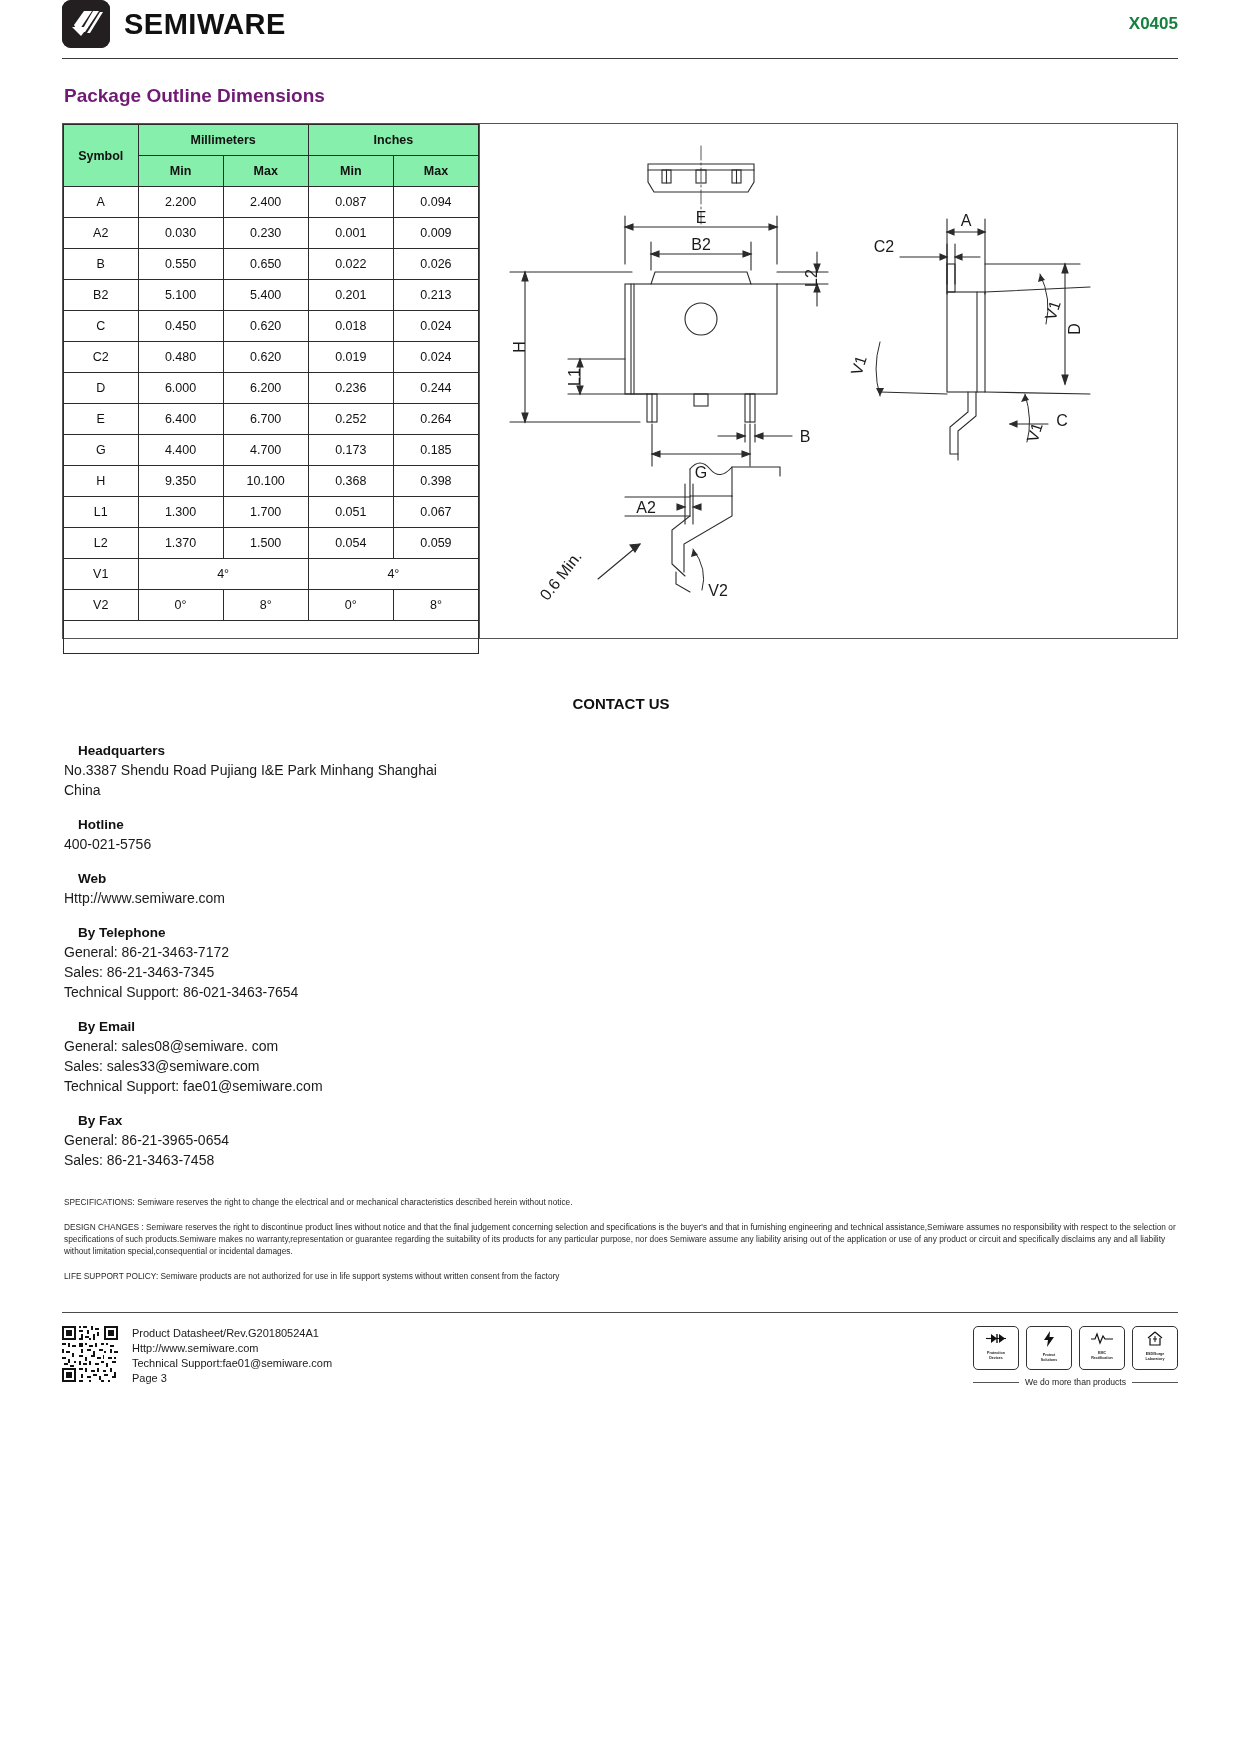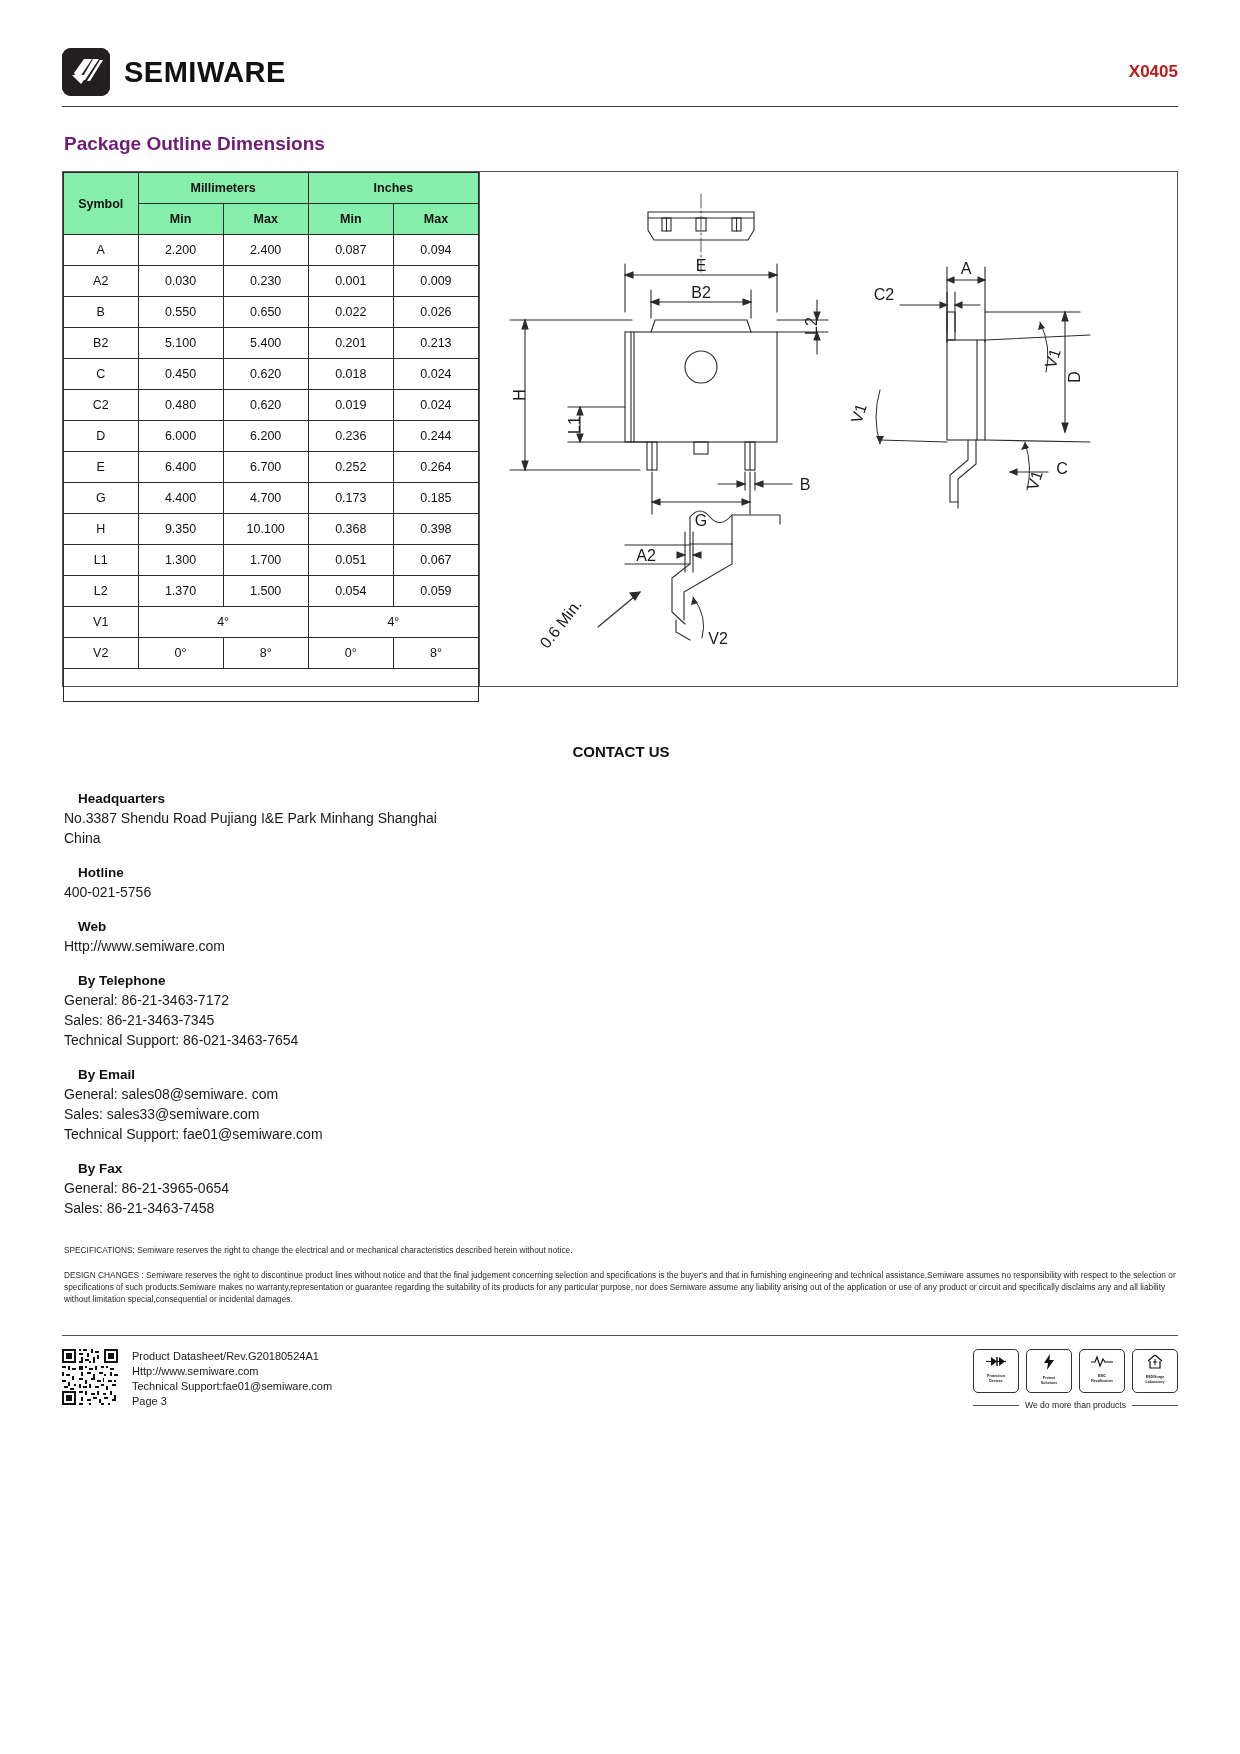--- a/index.html
+++ b/index.html
@@ -21,21 +21,20 @@
     height: 1754px;
     box-sizing: border-box;
     padding: 0 62px;
   }
 
   
   .header {
     display: flex;
     align-items: center;
     justify-content: space-between;
-    padding-top: 48px;
     padding-bottom: 10px;
   }
   .brand {
     display: flex;
     align-items: center;
     gap: 14px;
   }
   .logo-mark {
     width: 48px;
     height: 48px;
@@ -47,21 +46,21 @@
   .logo-mark svg { display: block; }
   .brand-name {
     font-size: 29px;
     font-weight: bold;
     letter-spacing: 0.5px;
     color: #111;
   }
   .doc-code {
     font-size: 17px;
     font-weight: bold;
-    color: #b91c1c;
+    color: #15803d;
   }
   .header-rule {
     border-bottom: 1.4px solid #3a3a3a;
     margin-bottom: 26px;
   }
 
   
   .section-title {
     font-size: 19px;
     font-weight: bold;
@@ -537,20 +536,21 @@
       <div class="contact-group">
         <h4>By Fax</h4>
         <p>General: 86-21-3965-0654</p>
         <p>Sales: 86-21-3463-7458</p>
       </div>
     </div>
 
   <div class="legal" id="legal-block">
       <p>SPECIFICATIONS: Semiware reserves the right to change the electrical and or mechanical characteristics described herein without notice.</p>
       <p>DESIGN CHANGES : Semiware reserves the right to discontinue product lines without notice and that the final judgement concerning selection and specifications is the buyer's and that in furnishing engineering and technical assistance,Semiware assumes no responsibility with respect to the selection or specifications of such products.Semiware makes no warranty,representation or guarantee regarding the suitability of its products for any particular purpose, nor does Semiware assume any liability arising out of the application or use of any product or circuit and specifically disclaims any and all liability without limitation special,consequential or incidental damages.</p>
+      <p>LIFE SUPPORT POLICY: Semiware products are not authorized for use in life support systems without written consent from the factory</p>
     </div>
 
   <div class="footer-rule"></div>
   <div class="footer">
     <div class="footer-left">
       <svg class="qr" viewBox="0 0 29 29" shape-rendering="crispEdges">
         <rect width="29" height="29" fill="#fff"></rect>
         <g fill="#111">
           <rect x="0" y="0" width="7" height="7"></rect>
             <rect x="1" y="1" width="5" height="5" fill="#fff"></rect>

